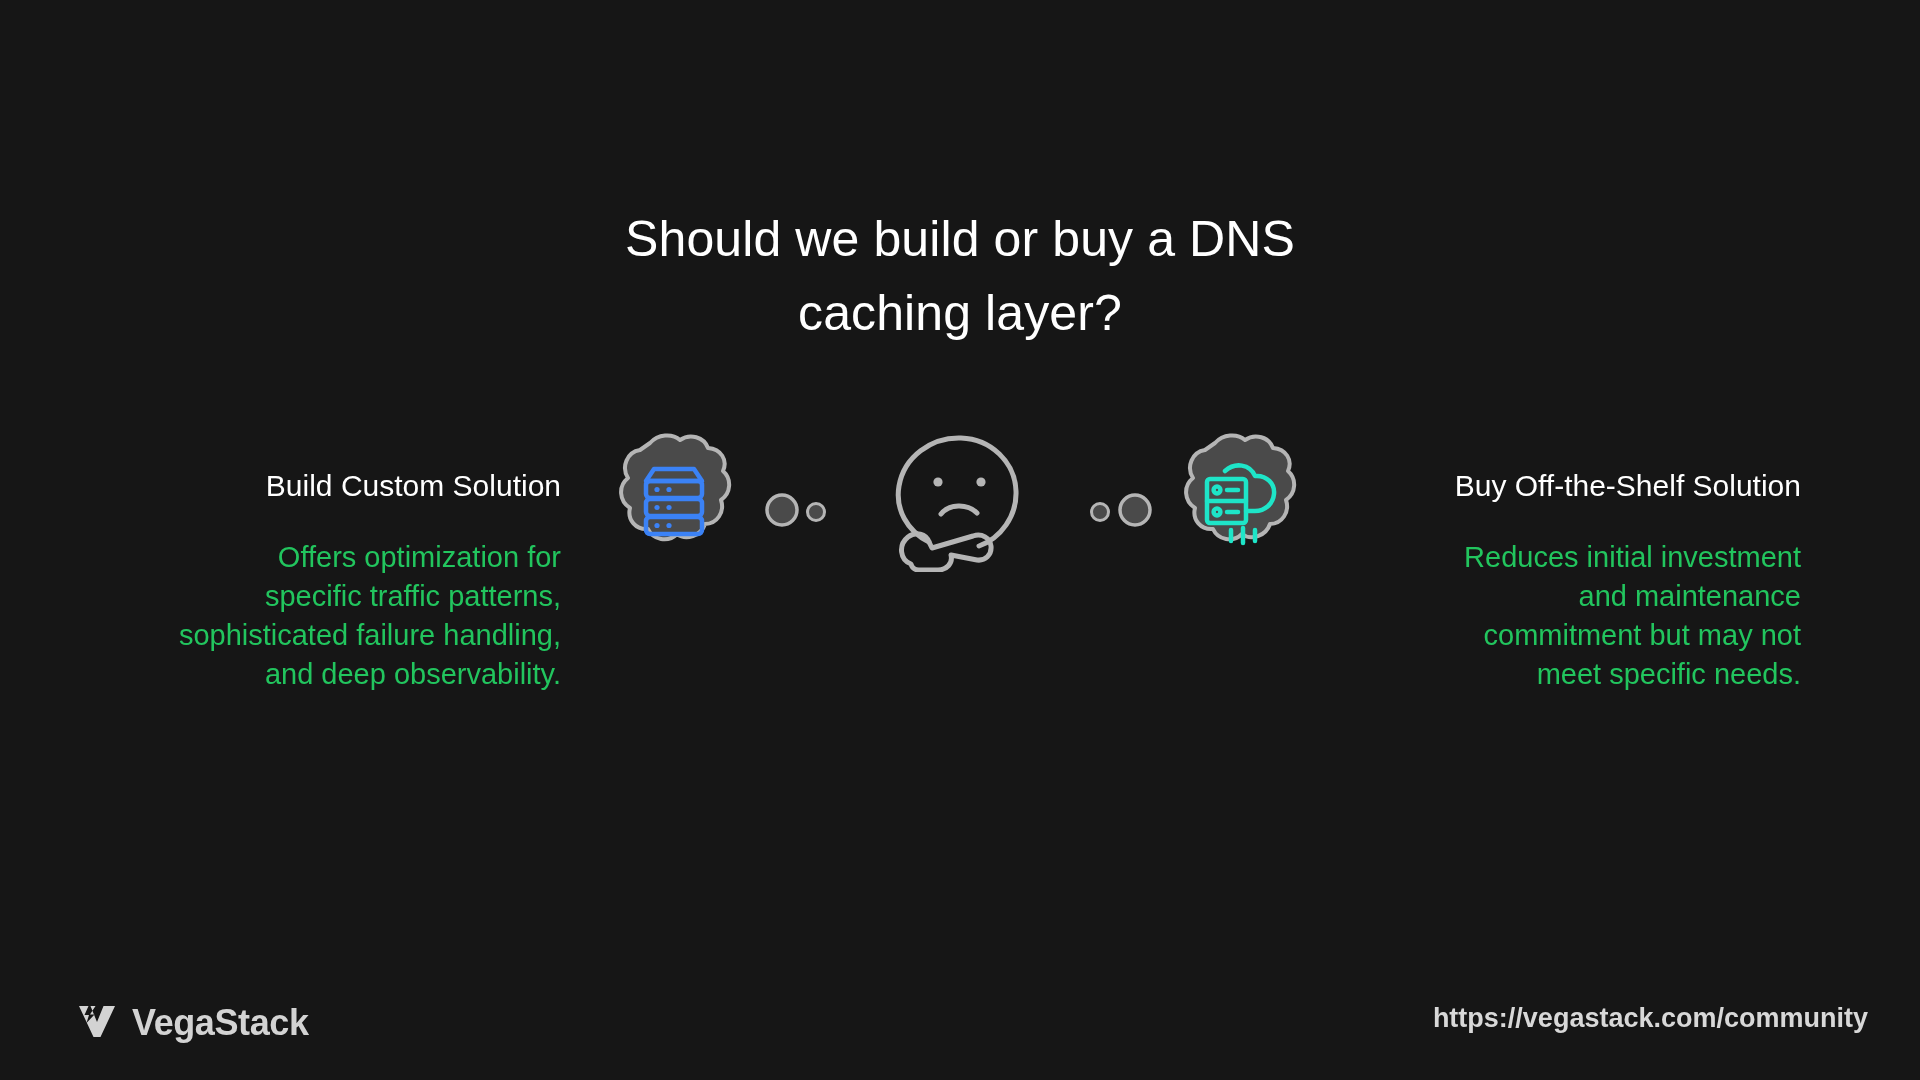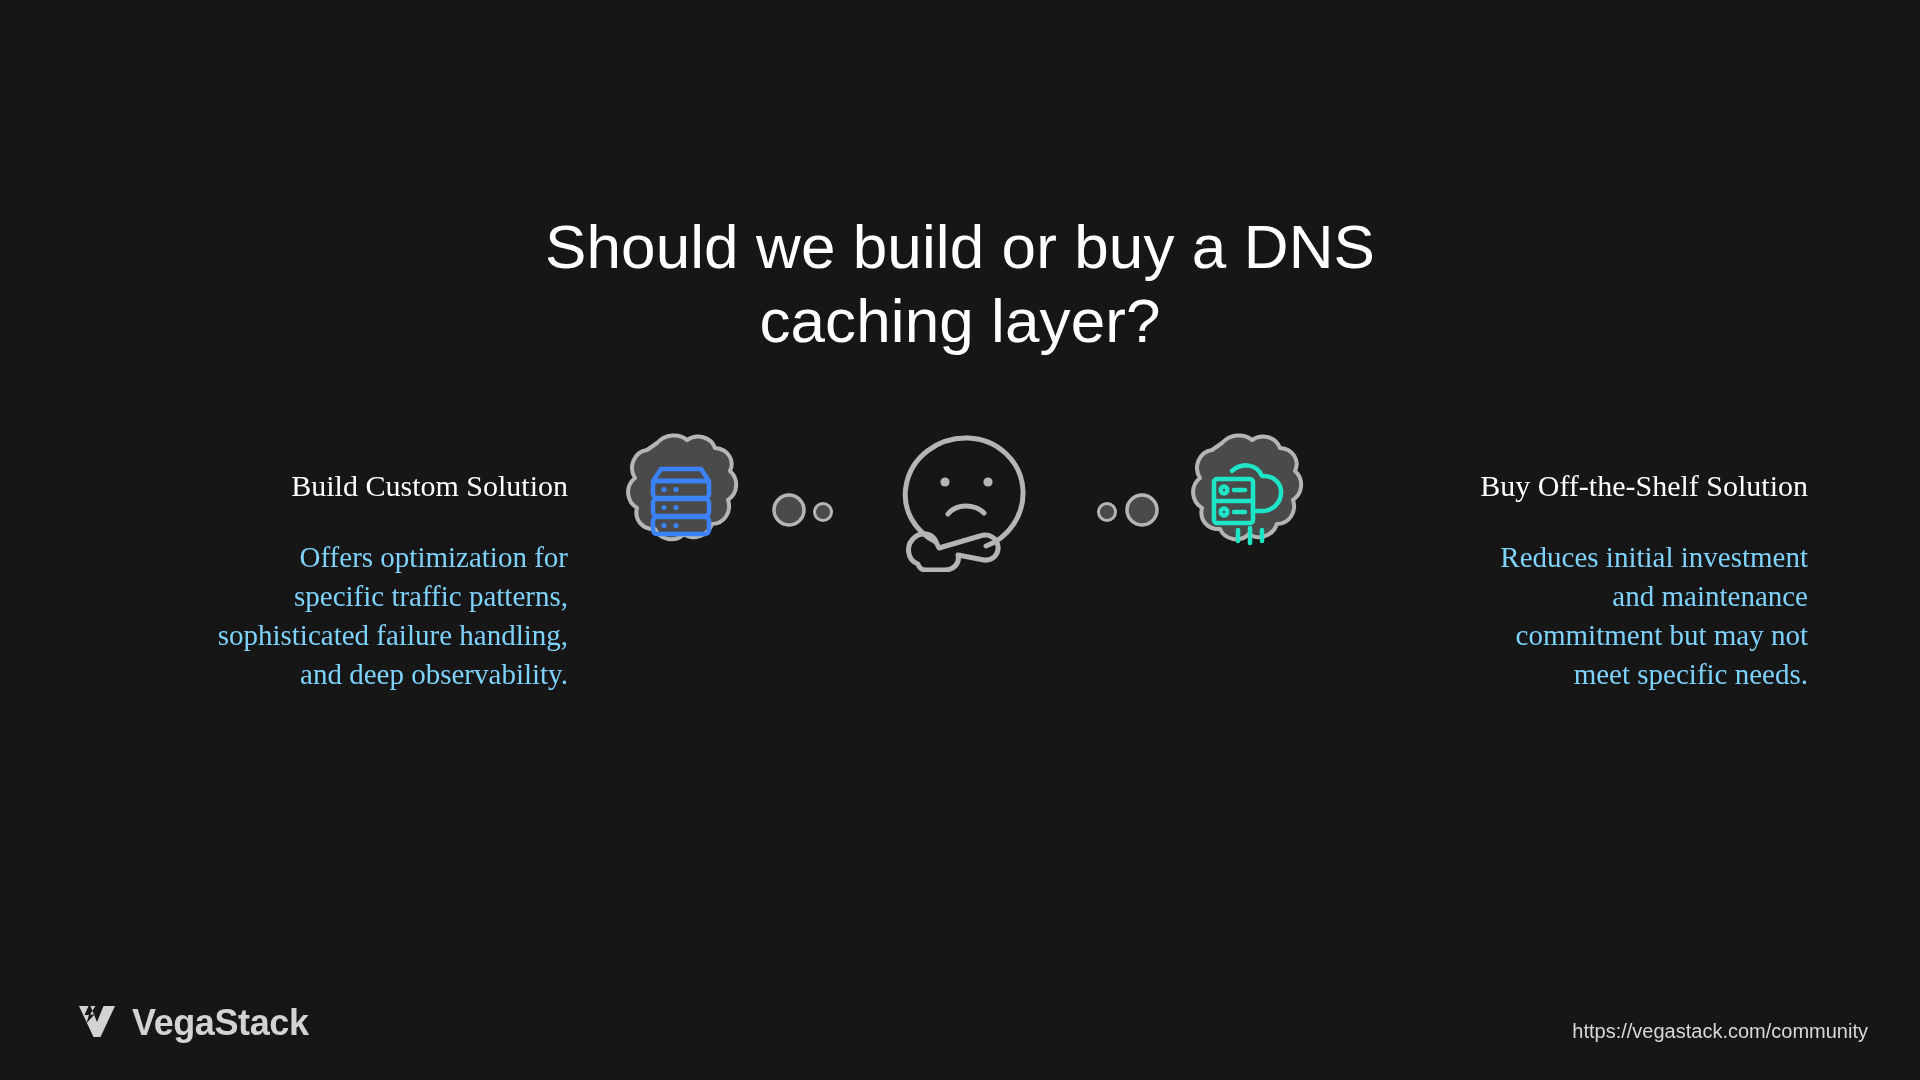--- a/index.html
+++ b/index.html
@@ -20,56 +20,55 @@
   }
 
   
   .title {
     position: absolute;
     left: 0;
     right: 0;
     top: 168px;
     text-align: center;
     color: #ffffff;
-    font-size: 62px;
+    font-size: 50px;
     line-height: 74px;
     font-weight: 400;
     letter-spacing: 0.1px;
     white-space: pre-line;
   }
 
   
   .band {
     position: absolute;
-    left: 8px;
+    left: 1px;
     right: 0;
     top: 440px;
     height: 230px;
-    font-family: Liberation Serif, serif;
   }
 
   
   .col {
     position: absolute;
     top: 0;
     width: 470px;
   }
   .col-left  { left: 90px;  text-align: right; }
   .col-right { left: 1330px; text-align: right; }
 
   .col-heading {
     color: #ffffff;
     font-size: 30px;
     line-height: 36px;
     font-weight: 400;
     margin: 0;
     padding-top: 28px;
   }
   .col-body {
-    color: #7dd3fc;
+    color: #22c55e;
     font-size: 29px;
     line-height: 39px;
     font-weight: 400;
     margin: 0;
     padding-top: 34px;
     white-space: pre-line;
   }
 
   
   .bubble {
@@ -105,25 +104,25 @@
   .logo-text {
     color: #d3d3d3;
     font-size: 36px;
     font-weight: 700;
     letter-spacing: -0.4px;
     line-height: 36px;
   }
   .footer-url {
     position: absolute;
     right: 52px;
-    bottom: 34px;
+    bottom: 47px;
     color: #d8d8d8;
-    font-size: 20px;
+    font-size: 27px;
     line-height: 30px;
-    font-weight: 400;
+    font-weight: 700;
   }
 </style>
 </head>
 <body>
 
 <div class="slide">
 
   <h1 class="title">Should we build or buy a DNS
 caching layer?</h1>
 

